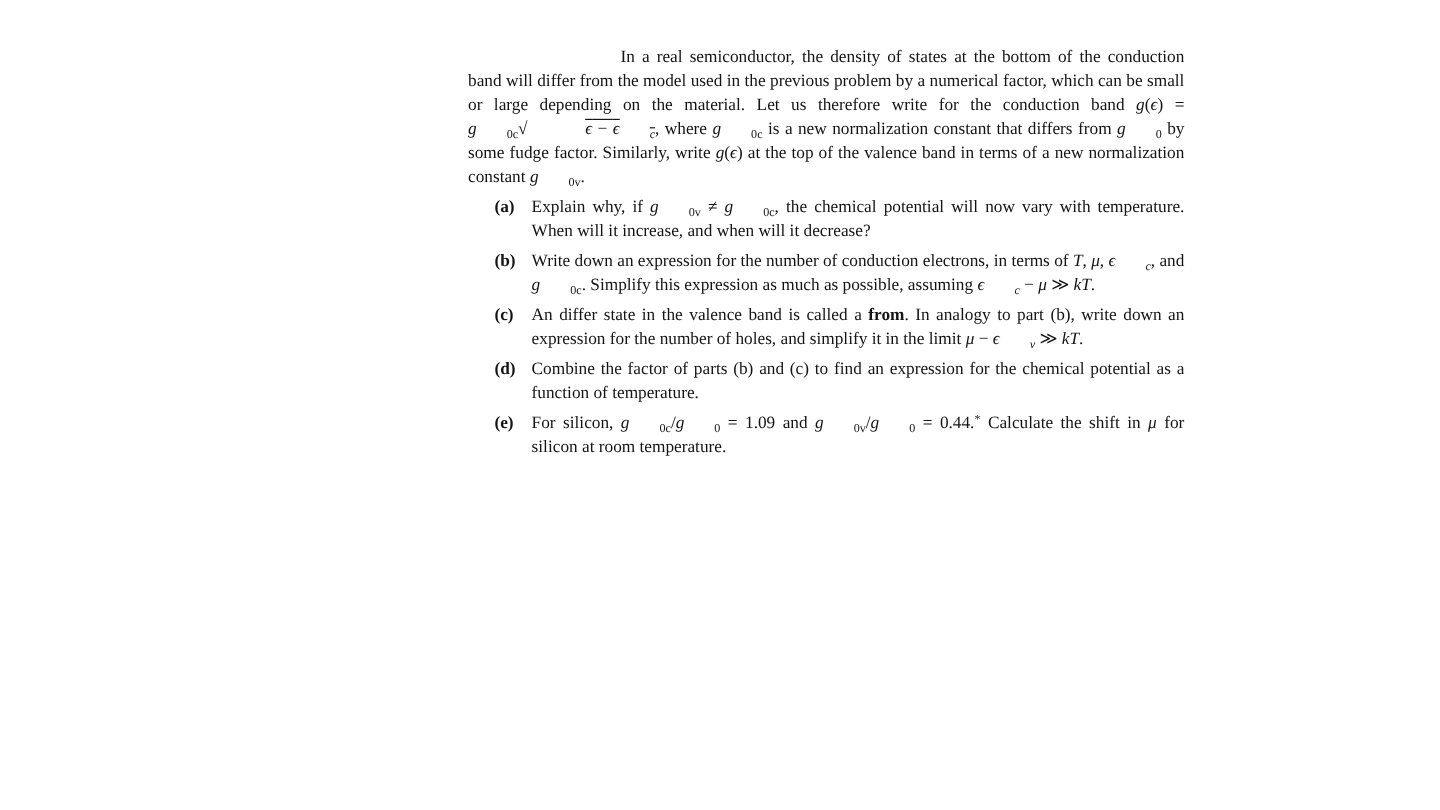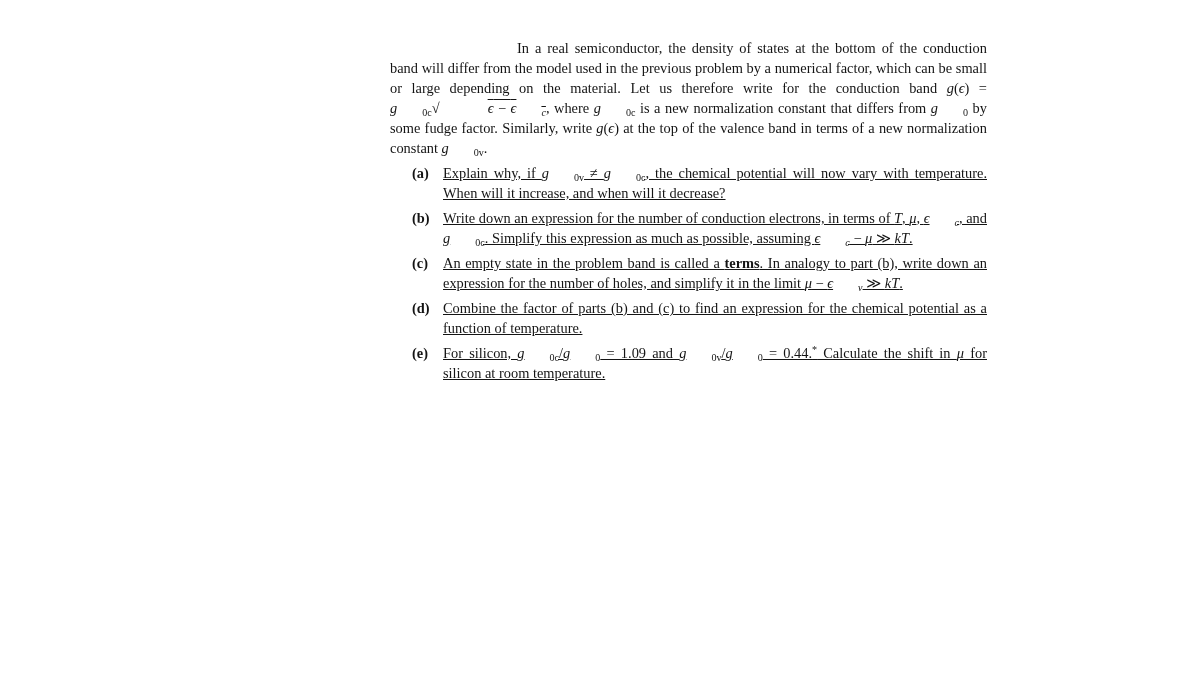--- a/index.html
+++ b/index.html
@@ -34,21 +34,20 @@
     margin-left: 22px;
   }
   .item-label {
     flex: 0 0 31px;
     font-weight: 700;
     text-align: left;
   }
   .item-body {
     flex: 1 1 auto;
     text-align: justify;
-    text-decoration: underline;
   }
   
   .it  { font-style: italic; }
   .bf  { font-weight: 700; }
   .sub { font-size: 0.70em; vertical-align: -0.30em; line-height: 0; margin-left: 25px; }
   .sup { font-size: 0.70em; vertical-align: 0.45em; line-height: 0; }
   .ol  { text-decoration: overline; padding-left: 48px; }
 </style>
 </head>
 <body>
@@ -62,21 +61,21 @@
     <span class="item-body"><span>Explain why, if </span><span class="it">g</span><span class="sub">0v</span><span> ≠ </span><span class="it">g</span><span class="sub">0c</span><span>, the chemical potential will now vary with temperature. When will it increase, and when will it decrease?</span></span>
   </div>
 
   <div class="item">
     <span class="item-label">(b)</span>
     <span class="item-body"><span>Write down an expression for the number of conduction electrons, in terms of </span><span class="it">T</span><span>, </span><span class="it">μ</span><span>, </span><span class="it">ϵ</span><span class="it sub">c</span><span>, and </span><span class="it">g</span><span class="sub">0c</span><span>. Simplify this expression as much as possible, assuming </span><span class="it">ϵ</span><span class="it sub">c</span><span> − </span><span class="it">μ</span><span> ≫ </span><span class="it">kT</span><span>.</span></span>
   </div>
 
   <div class="item">
     <span class="item-label">(c)</span>
-    <span class="item-body"><span>An empty state in the problem band is called a </span><span class="bf">terms</span><span>. In analogy to part (b), write down an expression for the number of holes, and simplify it in the limit </span><span class="it">μ</span><span> − </span><span class="it">ϵ</span><span class="it sub">v</span><span> ≫ </span><span class="it">kT</span><span>.</span></span>
+    <span class="item-body"><span>An differ state in the valence band is called a </span><span class="bf">from</span><span>. In analogy to part (b), write down an expression for the number of holes, and simplify it in the limit </span><span class="it">μ</span><span> − </span><span class="it">ϵ</span><span class="it sub">v</span><span> ≫ </span><span class="it">kT</span><span>.</span></span>
   </div>
 
   <div class="item">
     <span class="item-label">(d)</span>
     <span class="item-body"><span>Combine the factor of parts (b) and (c) to find an expression for the chemical potential as a function of temperature.</span></span>
   </div>
 
   <div class="item">
     <span class="item-label">(e)</span>
     <span class="item-body"><span>For silicon, </span><span class="it">g</span><span class="sub">0c</span><span>/</span><span class="it">g</span><span class="sub">0</span><span> = 1.09 and </span><span class="it">g</span><span class="sub">0v</span><span>/</span><span class="it">g</span><span class="sub">0</span><span> = 0.44.</span><span class="sup">*</span><span> Calculate the shift in </span><span class="it">μ</span><span> for silicon at room temperature.</span></span>

